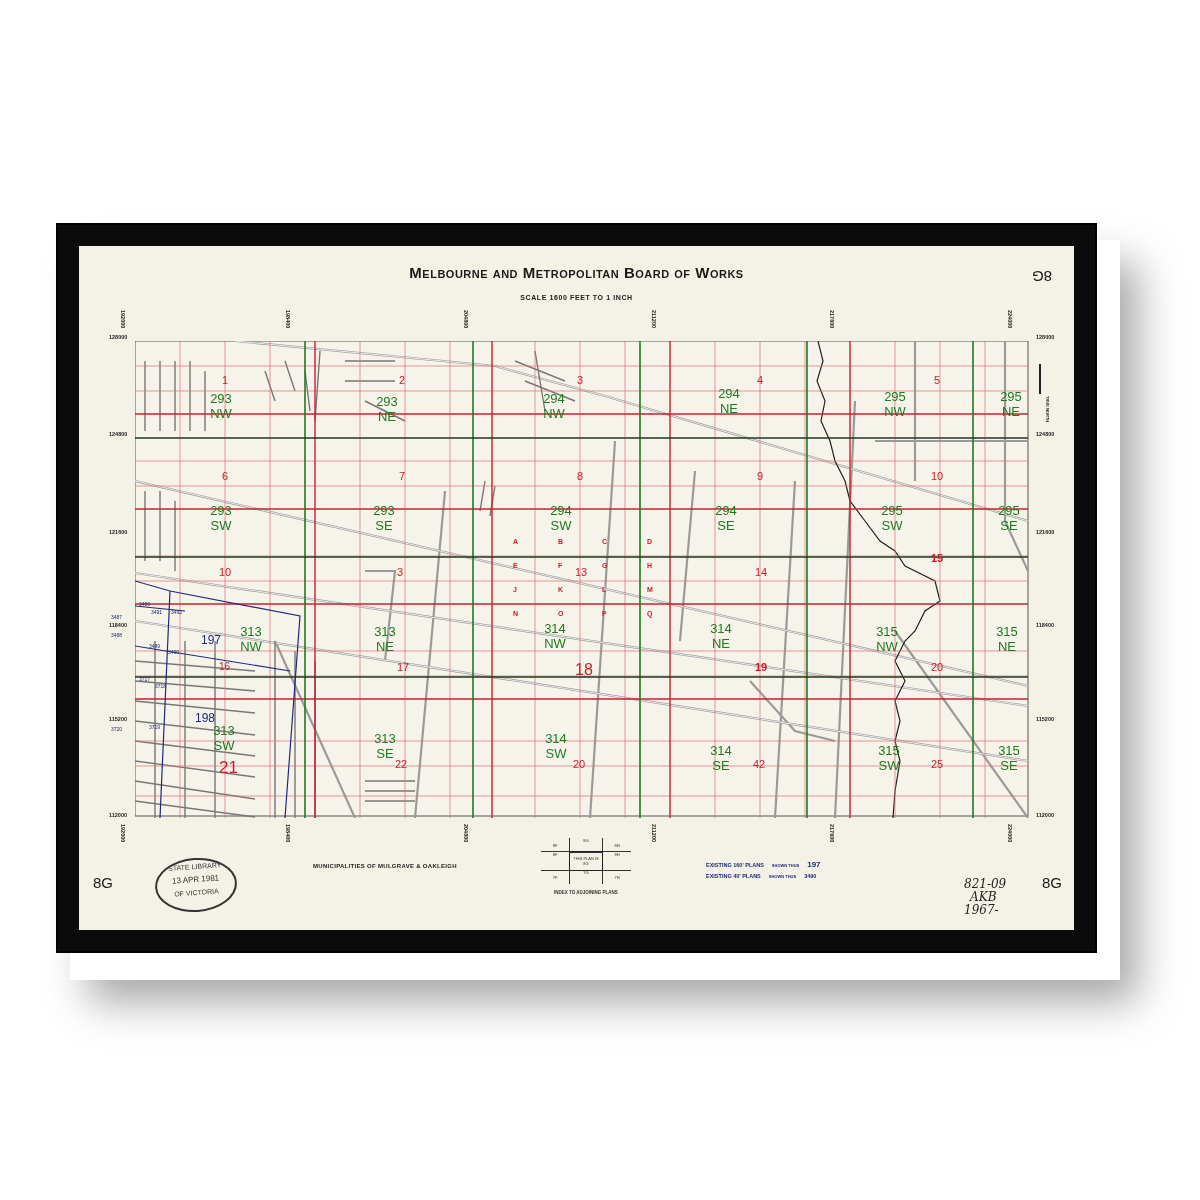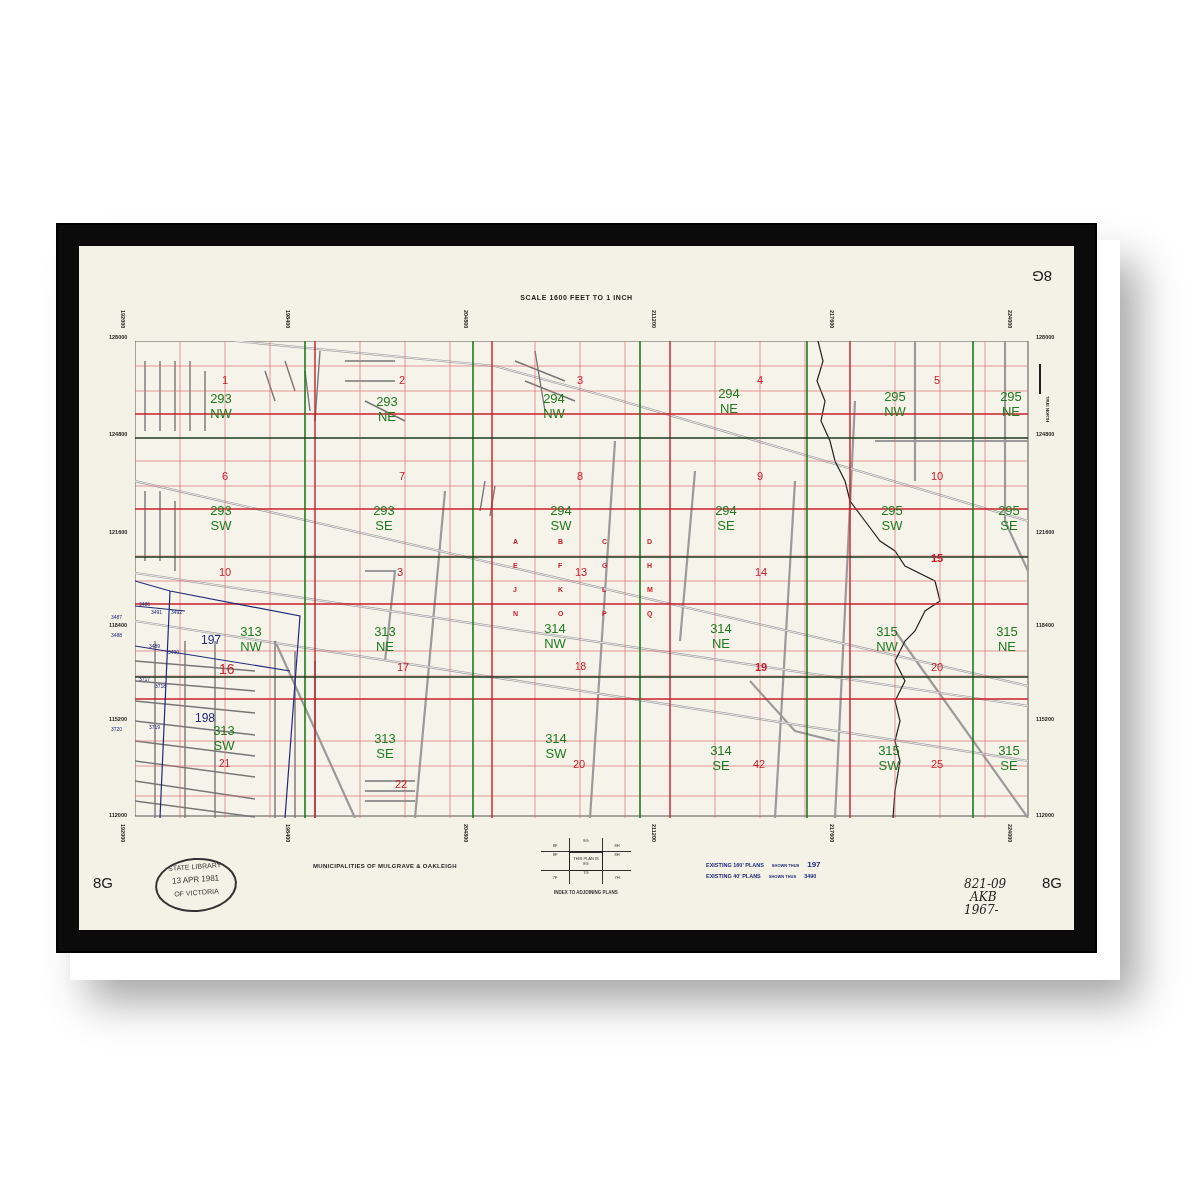--- a/index.html
+++ b/index.html
@@ -26,20 +26,21 @@
   .hand{position:absolute;left:885px;top:632px;font-family:"DejaVu Serif",serif;font-style:italic;font-size:12px;color:#222;line-height:13px;}
 </style>
 </head>
 <body>
 
 <div class="shadow"></div>
 <div class="frame">
 </div>
 
 <div class="paper">
+  <div class="title">Melbourne and Metropolitan Board of Works</div>
   <div class="scale">SCALE 1600 FEET TO 1 INCH</div>
   <div class="sheet sheet-tr">8G</div>
   <div class="sheet sheet-bl">8G</div>
   <div class="sheet sheet-br">8G</div>
 
   <div class="tick tick-v" style="left:41px;top:64px;">192000</div>
   <div class="tick tick-v" style="left:206px;top:64px;">198400</div>
   <div class="tick tick-v" style="left:384px;top:64px;">204800</div>
   <div class="tick tick-v" style="left:572px;top:64px;">211200</div>
   <div class="tick tick-v" style="left:750px;top:64px;">217600</div>
@@ -180,27 +181,27 @@
     <span style="position:absolute;left:143px;top:224px;color:#c8202a;font-size:11px;">6</span>
     <span style="position:absolute;left:320px;top:224px;color:#c8202a;font-size:11px;">7</span>
     <span style="position:absolute;left:498px;top:224px;color:#c8202a;font-size:11px;">8</span>
     <span style="position:absolute;left:678px;top:224px;color:#c8202a;font-size:11px;">9</span>
     <span style="position:absolute;left:852px;top:224px;color:#c8202a;font-size:11px;">10</span>
     <span style="position:absolute;left:140px;top:320px;color:#c8202a;font-size:11px;">10</span>
     <span style="position:absolute;left:318px;top:320px;color:#c8202a;font-size:11px;">3</span>
     <span style="position:absolute;left:496px;top:320px;color:#c8202a;font-size:11px;">13</span>
     <span style="position:absolute;left:676px;top:320px;color:#c8202a;font-size:11px;">14</span>
     <span style="position:absolute;left:852px;top:306px;color:#c8202a;font-size:11px;font-weight:bold;">15</span>
-    <span style="position:absolute;left:140px;top:415px;color:#c8202a;font-size:14px;">16</span>
+    <span style="position:absolute;left:140px;top:415px;color:#c8202a;font-size:10px;">16</span>
     <span style="position:absolute;left:318px;top:415px;color:#c8202a;font-size:11px;">17</span>
-    <span style="position:absolute;left:496px;top:415px;color:#c8202a;font-size:10px;">18</span>
+    <span style="position:absolute;left:496px;top:415px;color:#c8202a;font-size:16px;">18</span>
     <span style="position:absolute;left:676px;top:415px;color:#c8202a;font-size:11px;font-weight:bold;">19</span>
     <span style="position:absolute;left:852px;top:415px;color:#c8202a;font-size:11px;">20</span>
-    <span style="position:absolute;left:140px;top:512px;color:#c8202a;font-size:10px;">21</span>
-    <span style="position:absolute;left:316px;top:512px;color:#c8202a;font-size:11px;margin-top:20px;">22</span>
+    <span style="position:absolute;left:140px;top:512px;color:#c8202a;font-size:17px;">21</span>
+    <span style="position:absolute;left:316px;top:512px;color:#c8202a;font-size:11px;">22</span>
     <span style="position:absolute;left:494px;top:512px;color:#c8202a;font-size:11px;">20</span>
     <span style="position:absolute;left:674px;top:512px;color:#c8202a;font-size:11px;">42</span>
     <span style="position:absolute;left:852px;top:512px;color:#c8202a;font-size:11px;">25</span>
   </div>
 
   <div style="position:absolute;left:434px;top:292px;width:150px;font-size:7px;color:#c8202a;font-weight:bold;">
     <span style="position:absolute;left:0;top:0;">A</span>
     <span style="position:absolute;left:45px;top:0;">B</span>
     <span style="position:absolute;left:89px;top:0;">C</span>
     <span style="position:absolute;left:134px;top:0;">D</span>

